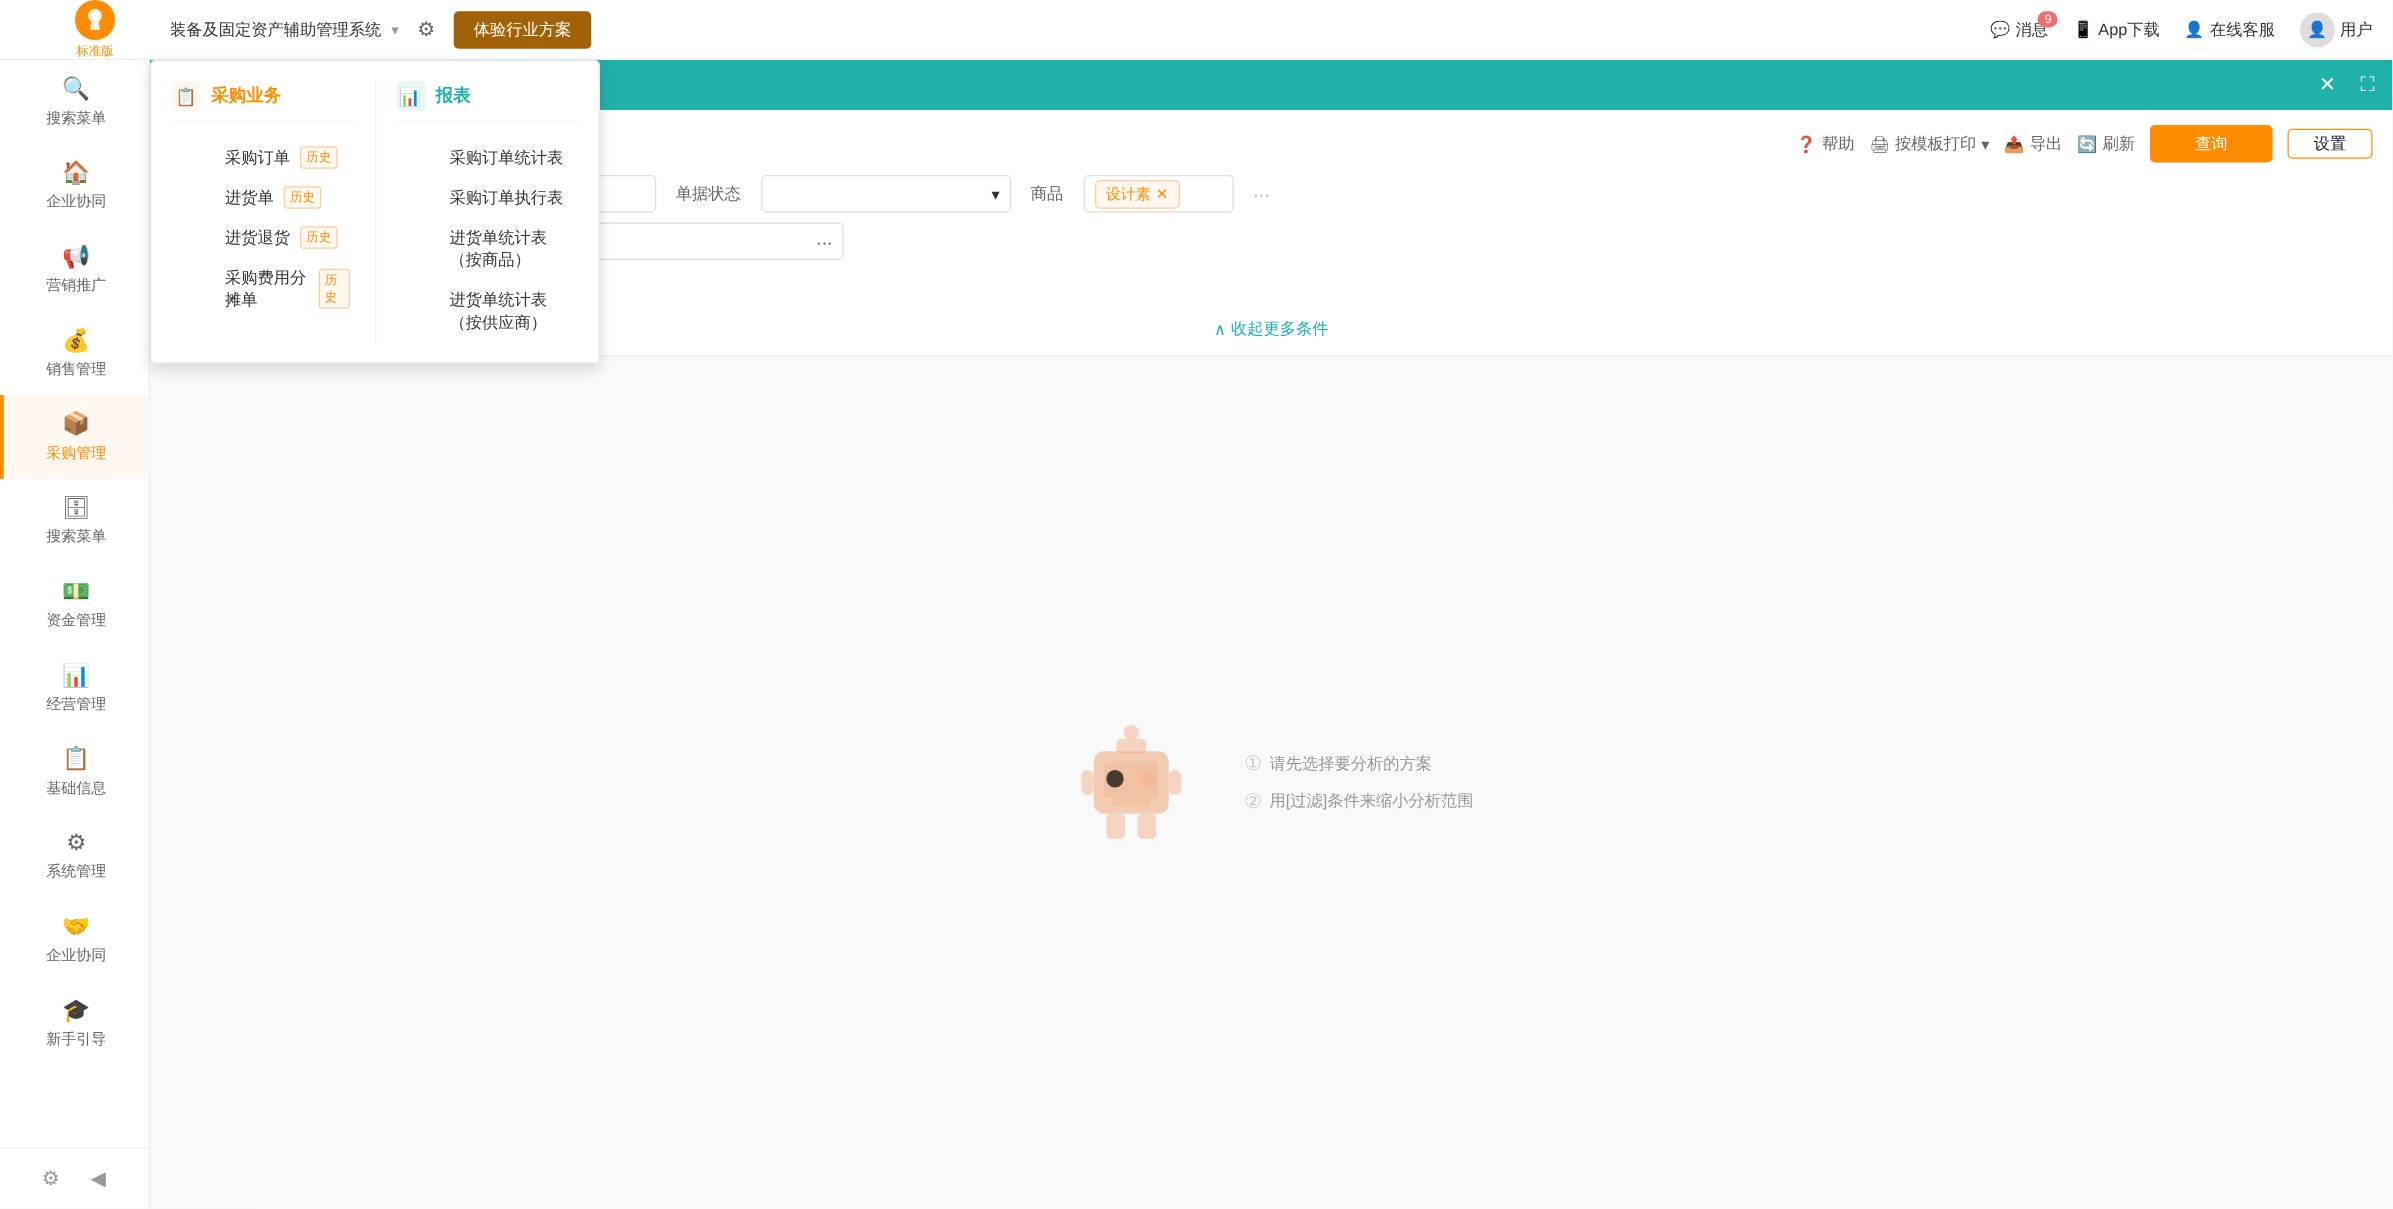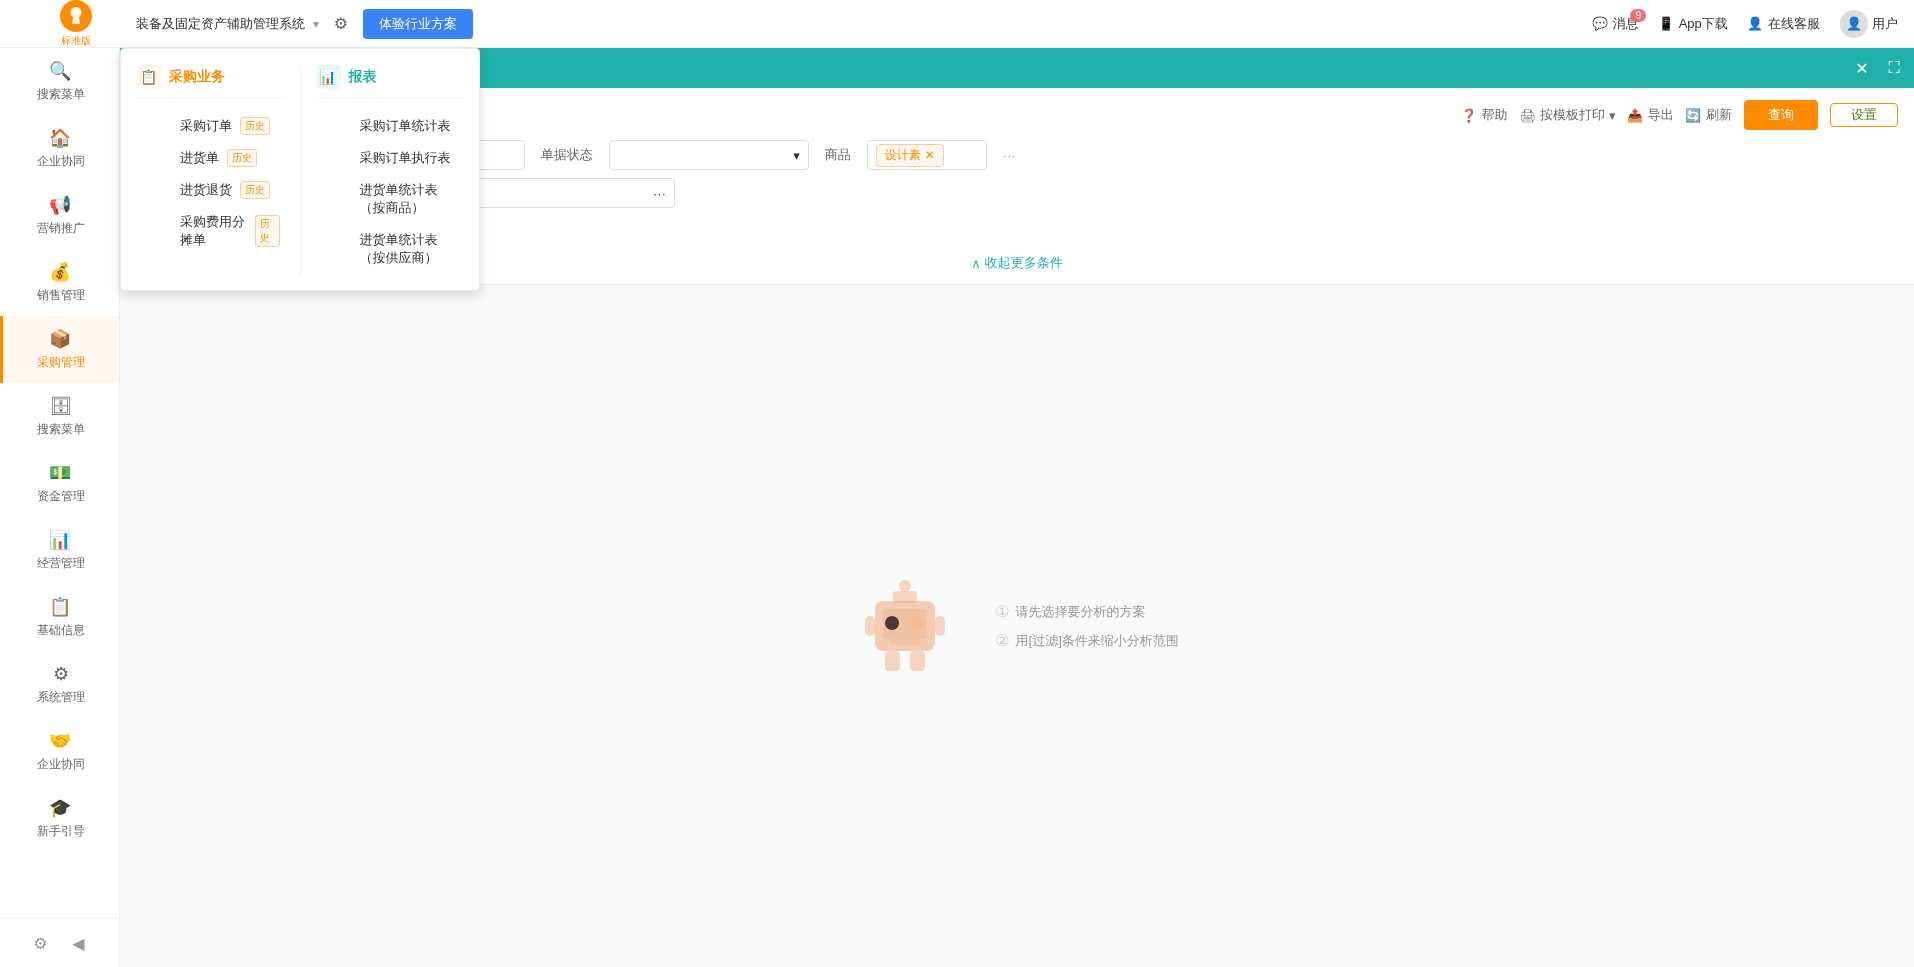--- a/index.html
+++ b/index.html
@@ -59,21 +59,21 @@
       width: 28px;
       height: 28px;
       display: flex;
       align-items: center;
       justify-content: center;
       color: #666;
       cursor: pointer;
       font-size: 16px;
     }
     .industry-btn {
-      background: #3b82f6;
+      background: #a16207;
       color: white;
       border: none;
       padding: 6px 16px;
       border-radius: 4px;
       cursor: pointer;
       font-size: 13px;
     }
     .header-right {
       display: flex;
       align-items: center;
@@ -237,28 +237,28 @@
       align-items: center;
       gap: 4px;
       color: #666;
       font-size: 13px;
       cursor: pointer;
     }
     .query-btn {
       background: #ff8c00;
       color: white;
       border: none;
-      padding: 6px 24px;
+      padding: 6px 36px;
       border-radius: 4px;
       cursor: pointer;
       font-size: 13px;
     }
     .set-btn {
       background: white;
-      color: #4d7c0f;
+      color: #0f172a;
       border: 1px solid #ff8c00;
       padding: 2px 20px;
       border-radius: 4px;
       cursor: pointer;
       font-size: 13px;
     }
     .filter-row {
       display: flex;
       align-items: center;
       gap: 16px;

